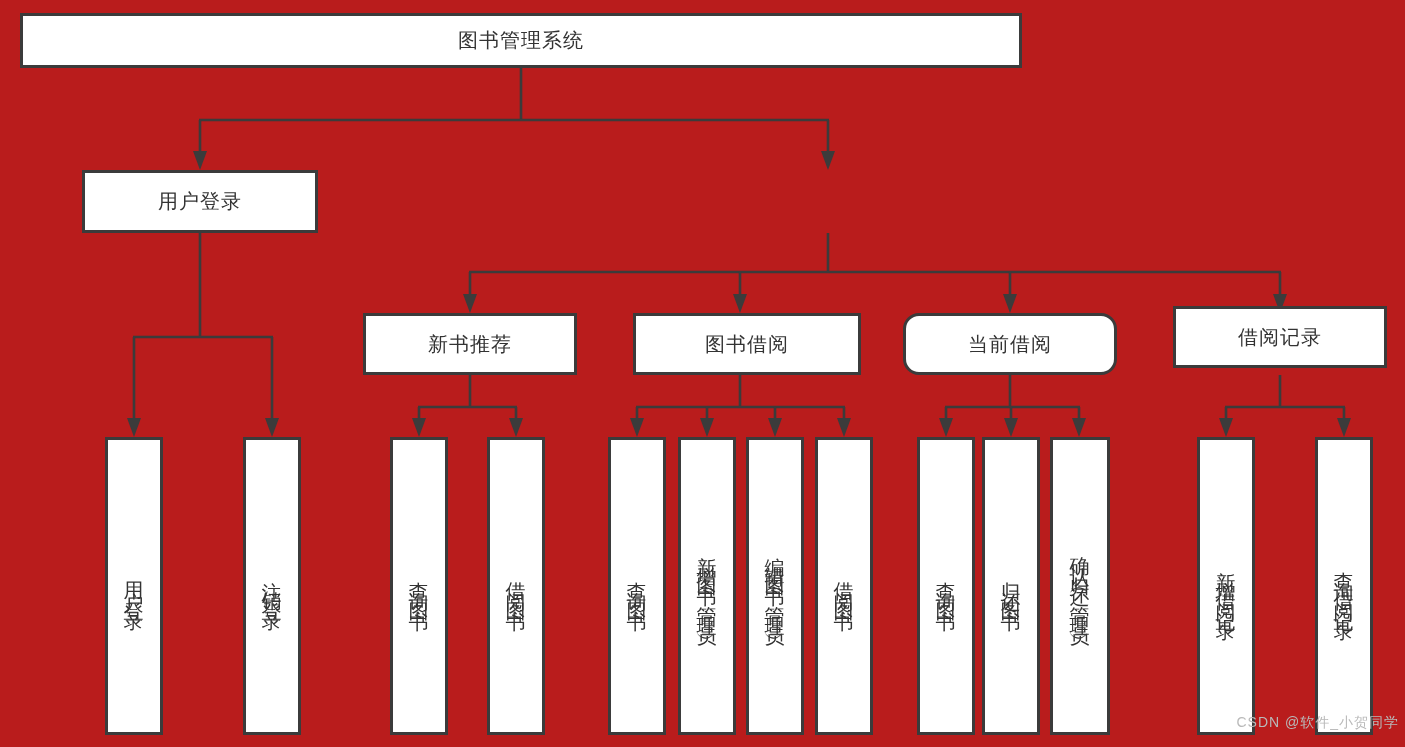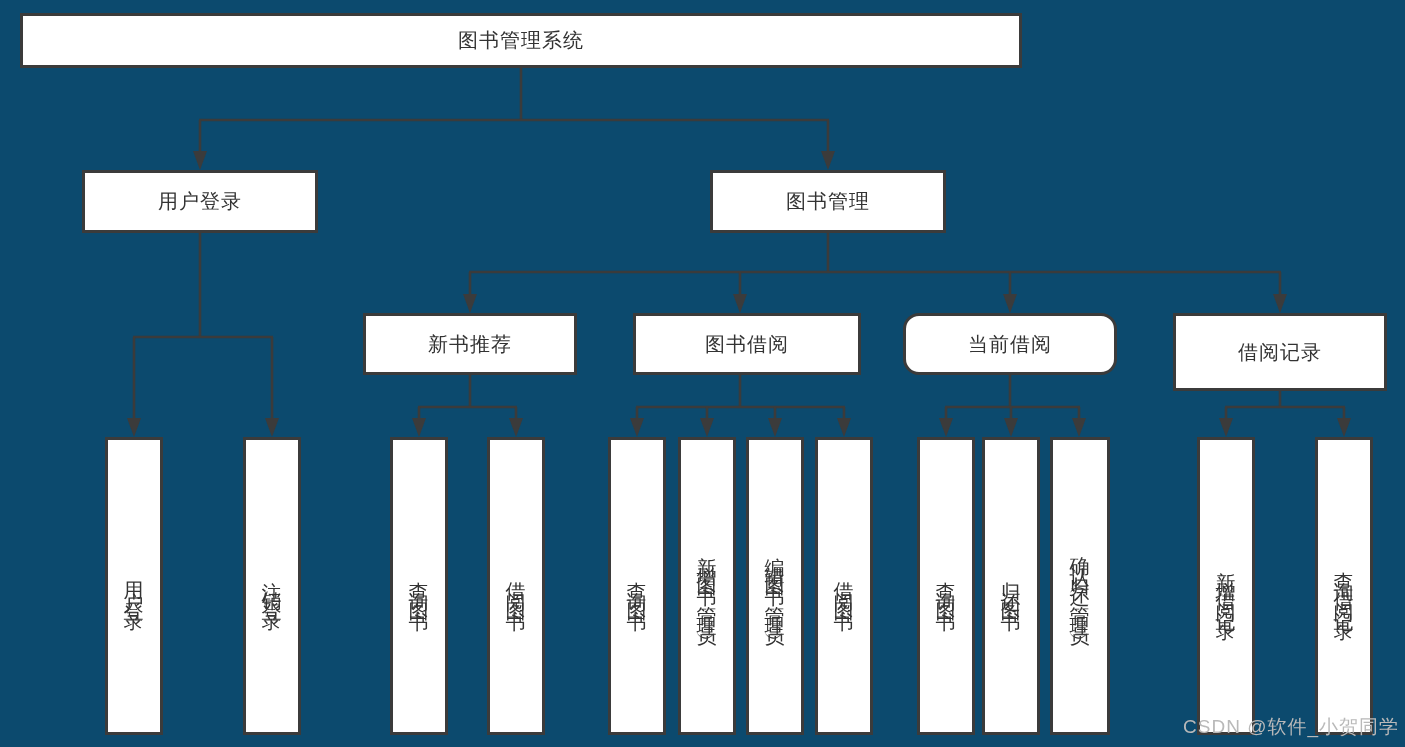--- a/index.html
+++ b/index.html
@@ -4,21 +4,21 @@
 <style>
   :root{
     --line:#3b3b3b;
     --text:#333333;
     --wm:#b9b9b9;
   }
   html,body{margin:0;padding:0;background:#ffffff;}
   #canvas{
     position:relative;
     width:1405px;height:747px;
-    background:#0c4a6e;
+    background:#b91c1c;
     font-family:"Liberation Sans","DejaVu Sans",sans-serif;
     overflow:hidden;
   }
   #wires{position:absolute;left:0;top:0;width:1405px;height:747px;}
   #wires line{stroke:var(--line);stroke-width:2.6px;}
   #wires polygon{fill:var(--line);}
   .box{
     position:absolute;
     box-sizing:border-box;
     background:#ffffff;
@@ -37,21 +37,21 @@
     text-orientation:mixed;
     letter-spacing:10px;
     font-size:20px;
     line-height:1;
     white-space:nowrap;
   }
   .watermark{
     position:absolute;
     right:6px;top:714px;
     color:var(--wm);
-    font-size:19px;
+    font-size:14px;
     letter-spacing:1px;
     z-index:5;
   }
 </style>
 </head>
 <body>
 
 <div id="canvas">
 
   <svg id="wires" viewBox="0 0 1405 747">
@@ -130,34 +130,31 @@
     </g>
   </svg>
 
   <div class="box hbox" style="left:20px;top:13px;width:1002px;">
     <span>图书管理系统</span>
   </div>
 
   <div class="box hbox" style="left:82px;top:170px;width:236px;height:63px;">
     <span>用户登录</span>
   </div>
-  <div class="box hbox" style="left:710px;top:170px;width:236px;height:63px;">
-    <span>图书管理</span>
-  </div>
 
   <div class="box hbox" style="left:363px;top:313px;width:214px;height:62px;">
     <span>新书推荐</span>
   </div>
   <div class="box hbox" style="left:633px;top:313px;width:228px;height:62px;">
     <span>图书借阅</span>
   </div>
   <div class="box hbox" style="left:903px;top:313px;width:214px;height:62px;border-radius:16px;">
     <span>当前借阅</span>
   </div>
-  <div class="box hbox" style="left:1173px;top:313px;width:214px;height:78px;">
+  <div class="box hbox" style="left:1173px;top:306px;width:214px;height:62px;">
     <span>借阅记录</span>
   </div>
 
   <div class="box leaf" style="left:105px;">
     <span>用户登录</span>
   </div>
   <div class="box leaf" style="left:243px;">
     <span>注销登录</span>
   </div>
 

